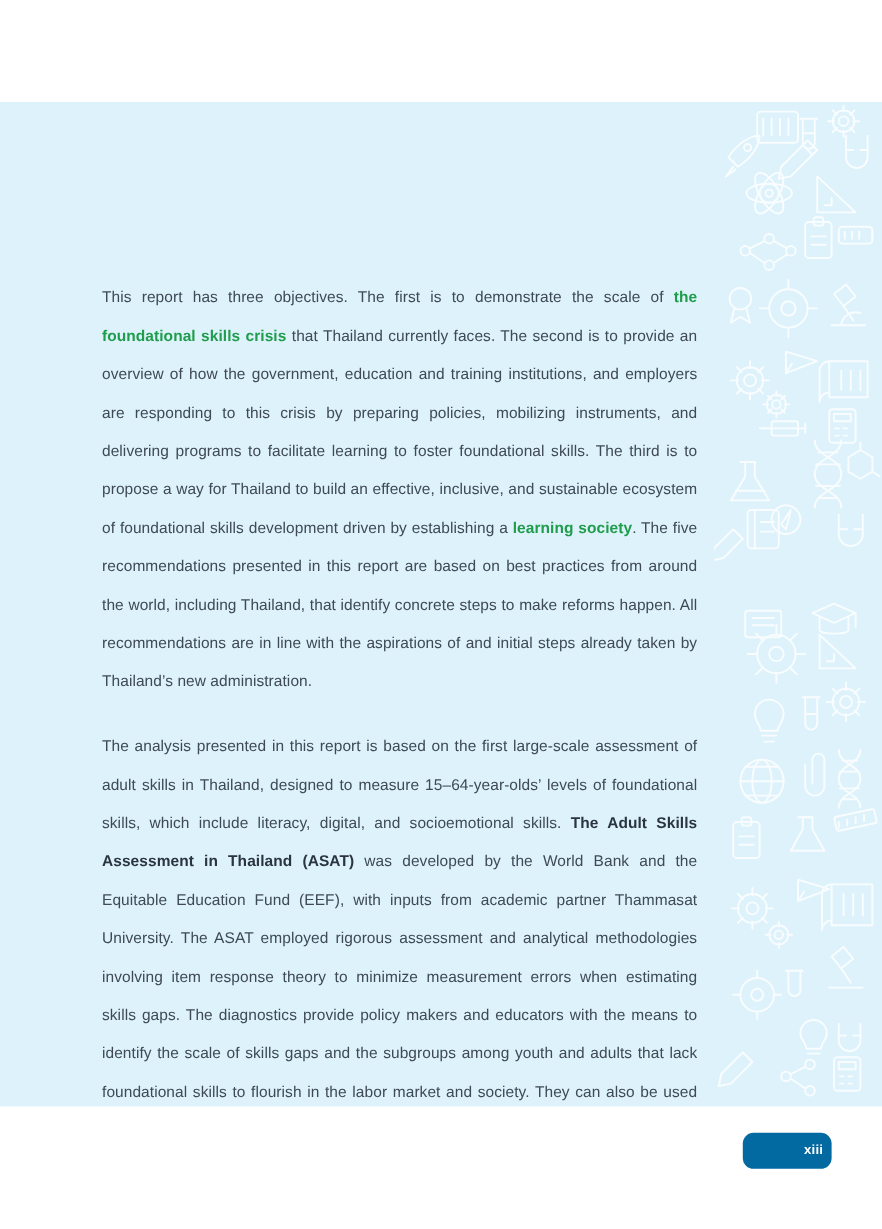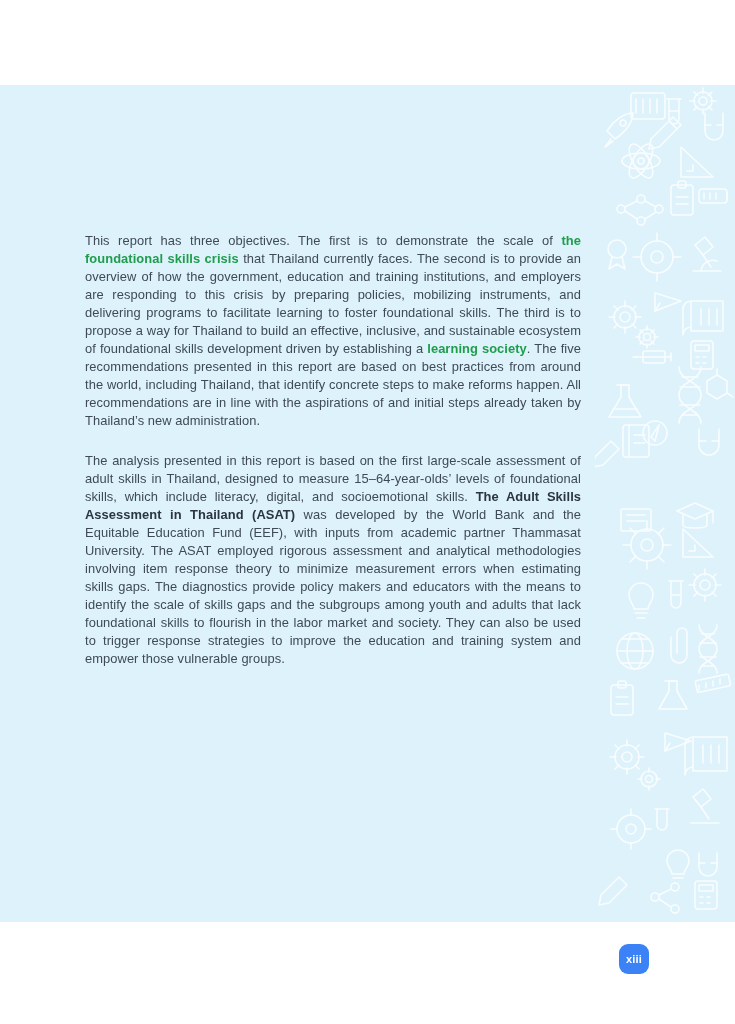--- a/index.html
+++ b/index.html
@@ -55,21 +55,21 @@
     position: absolute;
     left: 85px;
     top: 147px;
     width: 496px;
   }
   .para {
     margin: 0 0 22px 0;
     text-align: justify;
     text-justify: inter-word;
     font-size: 12.9px;
-    line-height: 18px;
+    line-height: 32px;
     color: #3f4a55;
     letter-spacing: 0.005em;
     -webkit-font-smoothing: antialiased;
   }
   .para:last-child {
     margin-bottom: 16px;
   }
   .accent-green {
     color: #1f9d4d;
     font-weight: bold;
@@ -355,17 +355,17 @@
       </svg>
     </div>
 
     <div id="text-column">
       <p class="para" style="color: rgb(63, 74, 85);">This report has three objectives. The first is to demonstrate the scale of <span class="accent-green" style="color: rgb(31, 157, 77);">the foundational skills crisis</span> that Thailand currently faces. The second is to provide an overview of how the government, education and training institutions, and employers are responding to this crisis by preparing policies, mobilizing instruments, and delivering programs to facilitate learning to foster foundational skills. The third is to propose a way for Thailand to build an effective, inclusive, and sustainable ecosystem of foundational skills development driven by establishing a <span class="accent-green" style="color: rgb(31, 157, 77);">learning society</span>. The five recommendations presented in this report are based on best practices from around the world, including Thailand, that identify concrete steps to make reforms happen. All recommendations are in line with the aspirations of and initial steps already taken by Thailand’s new administration.</p>
       <p class="para" style="color: rgb(63, 74, 85);">The analysis presented in this report is based on the first large-scale assessment of adult skills in Thailand, designed to measure 15–64-year-olds’ levels of foundational skills, which include literacy, digital, and socioemotional skills. <span class="accent-dark" style="color: rgb(43, 53, 64);">The Adult Skills Assessment in Thailand (ASAT)</span> was developed by the World Bank and the Equitable Education Fund (EEF), with inputs from academic partner Thammasat University. The ASAT employed rigorous assessment and analytical methodologies involving item response theory to minimize measurement errors when estimating skills gaps. The diagnostics provide policy makers and educators with the means to identify the scale of skills gaps and the subgroups among youth and adults that lack foundational skills to flourish in the labor market and society. They can also be used to trigger response strategies to improve the education and training system and empower those vulnerable groups.</p>
     </div>
 
   </div>
 
-  <div id="page-badge" style="background: #3b82f6;">
+  <div id="page-badge" style="background: #0369a1; padding-left: 44px;">
     <span class="folio">xiii</span>
   </div>
 
 </div>
 
 </body></html>

